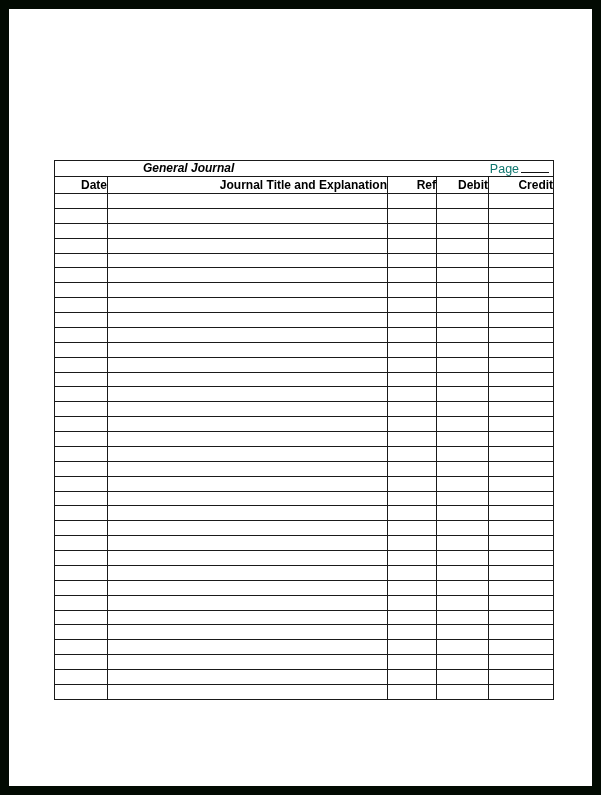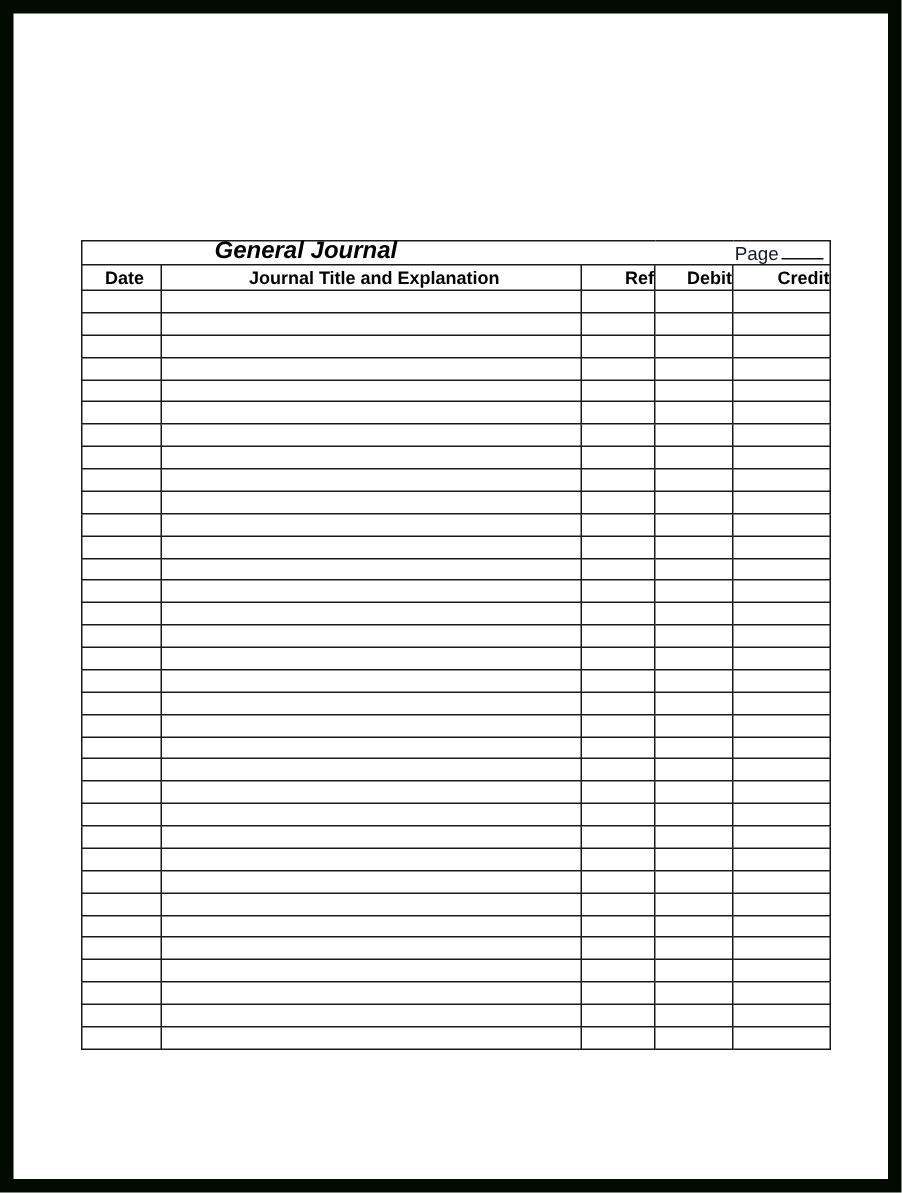--- a/index.html
+++ b/index.html
@@ -31,42 +31,42 @@
   }
   .title-row td {
     height: 16px;
     font-size: 12px;
     line-height: 14px;
     position: relative;
   }
   .title-text {
     position: absolute; left: 88px; top: 0px;
     font-style: italic; font-weight: bold;
-    font-size: 16px;
+    font-size: 12px;
   }
   .page-label {
     position: absolute; right: 4px; top: 0px;
     font-size: 12.5px;
-    color: #0f172a;
+    color: #0f766e;
   }
   .page-blank {
     display: inline-block;
     width: 28px;
     border-bottom: 1px solid #111;
     height: 11px;
     vertical-align: baseline;
     margin-left: 2px;
   }
   .head-row th {
     height: 17px;
     font-size: 12px;
     font-weight: bold;
     line-height: 14px;
   }
-  .head-row th.left { text-align: center; padding-left: 4px; }
+  .head-row th.left { text-align: right; padding-left: 4px; }
   .head-row th.center { text-align: right; }
   .body-row td { height: 14.88px; }
 </style>
 </head>
 <body>
 
 <div class="frame"></div>
 
 <table class="journal">
   <colgroup>

